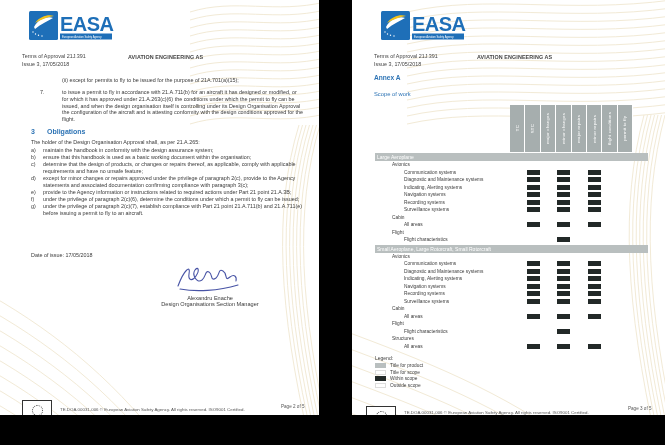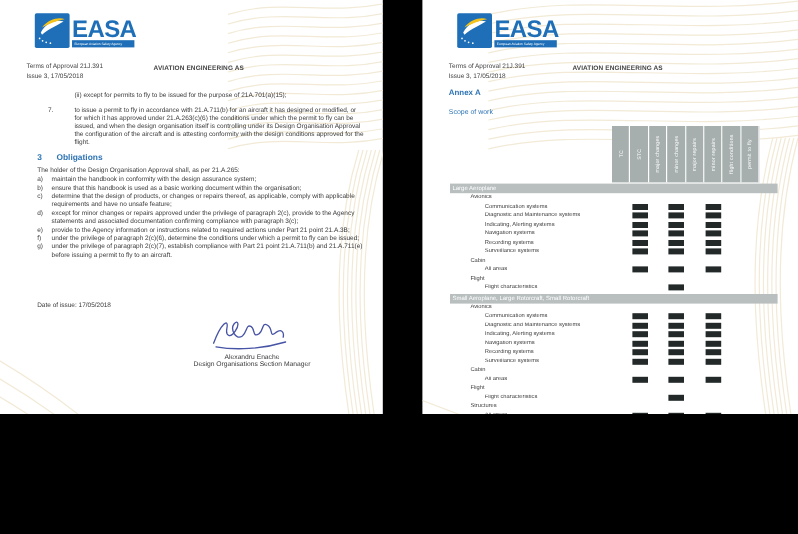--- a/index.html
+++ b/index.html
@@ -9,21 +9,21 @@
     --band-gray:#b9bfbf;
     --cell-dark:#222928;
     --wave:#f2ead6;
     --sig-blue:#4753a5;
     --ink:#3a3a3a;
   }
   *{margin:0;padding:0;box-sizing:border-box;}
   html,body{background:#000;}
   body{font-family:"Liberation Sans",sans-serif;color:var(--ink);}
   #stage{position:relative;width:665px;height:445px;background:#000;overflow:hidden;}
-  .page{position:absolute;top:0;height:345px;background:#fff;overflow:hidden;}
+  .page{position:absolute;top:0;height:415px;background:#fff;overflow:hidden;}
   #page-left{left:0;width:319px;}
   #page-right{left:352px;width:313px;}
   .deco{position:absolute;inset:0;pointer-events:none;}
   .deco path{fill:none;stroke:var(--wave);stroke-width:1;}
   .abs{position:absolute;}
 
   
   .logo{position:absolute;left:22px;top:10px;width:96px;height:32px;}
   .hdr-left{position:absolute;left:22px;top:53px;font-size:5.4px;line-height:7.5px;color:#444;}
   .hdr-org{position:absolute;top:54px;font-size:5.4px;font-weight:bold;color:#444;letter-spacing:.1px;}

